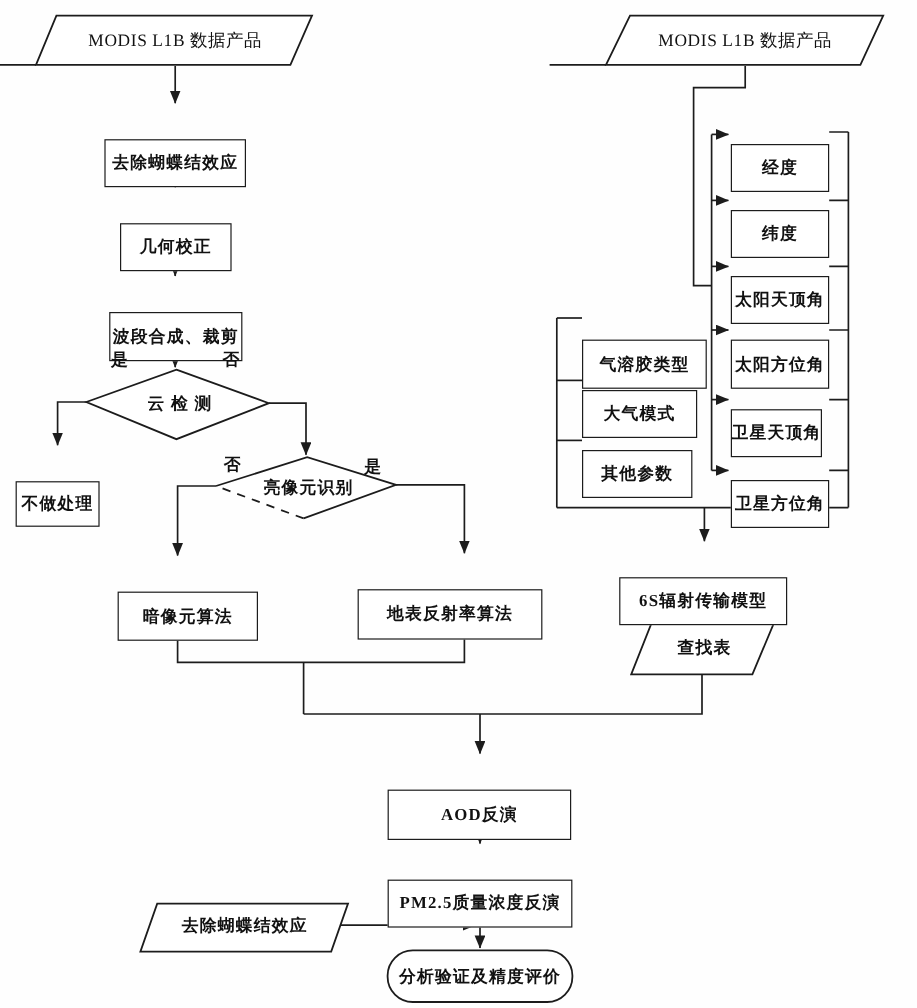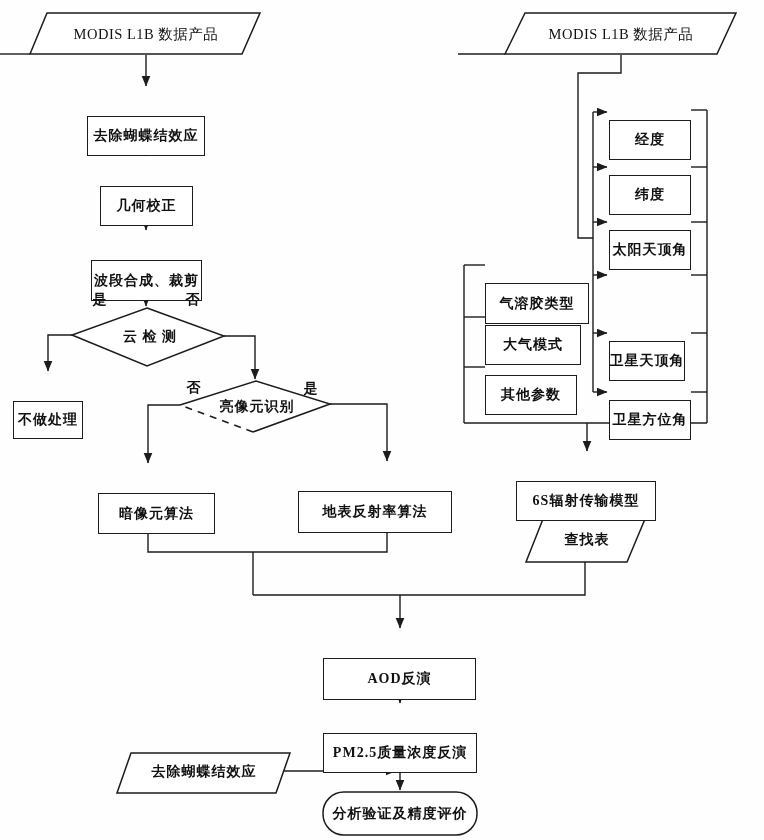--- a/index.html
+++ b/index.html
@@ -108,20 +108,21 @@
 
   <div class="node" style="left:87px;top:88px;width:118px;height:40px">去除蝴蝶结效应</div>
   <div class="node" style="left:100px;top:158px;width:93px;height:40px">几何校正</div>
   <div class="node" style="left:91px;top:232px;width:111px;height:41px">波段合成、裁剪</div>
   <div class="node" style="left:13px;top:373px;width:70px;height:38px">不做处理</div>
   <div class="node" style="left:98px;top:465px;width:117px;height:41px">暗像元算法</div>
   <div class="node" style="left:298px;top:463px;width:154px;height:42px">地表反射率算法</div>
   <div class="node" style="left:609px;top:92px;width:82px;height:40px">经度</div>
   <div class="node" style="left:609px;top:147px;width:82px;height:40px">纬度</div>
   <div class="node" style="left:609px;top:202px;width:82px;height:40px">太阳天顶角</div>
+  <div class="node" style="left:609px;top:255px;width:82px;height:41px">太阳方位角</div>
   <div class="node" style="left:609px;top:313px;width:76px;height:40px">卫星天顶角</div>
   <div class="node" style="left:609px;top:372px;width:82px;height:40px">卫星方位角</div>
   <div class="node" style="left:485px;top:255px;width:104px;height:41px">气溶胶类型</div>
   <div class="node" style="left:485px;top:297px;width:96px;height:40px">大气模式</div>
   <div class="node" style="left:485px;top:347px;width:92px;height:40px">其他参数</div>
   <div class="node" style="left:516px;top:453px;width:140px;height:40px">6S辐射传输模型</div>
   <div class="node" style="left:323px;top:630px;width:153px;height:42px">AOD反演</div>
   <div class="node" style="left:323px;top:705px;width:154px;height:40px">PM2.5质量浓度反演</div>
 
   <div class="flabel title" style="left:146px;top:34px">MODIS L1B 数据产品</div>

